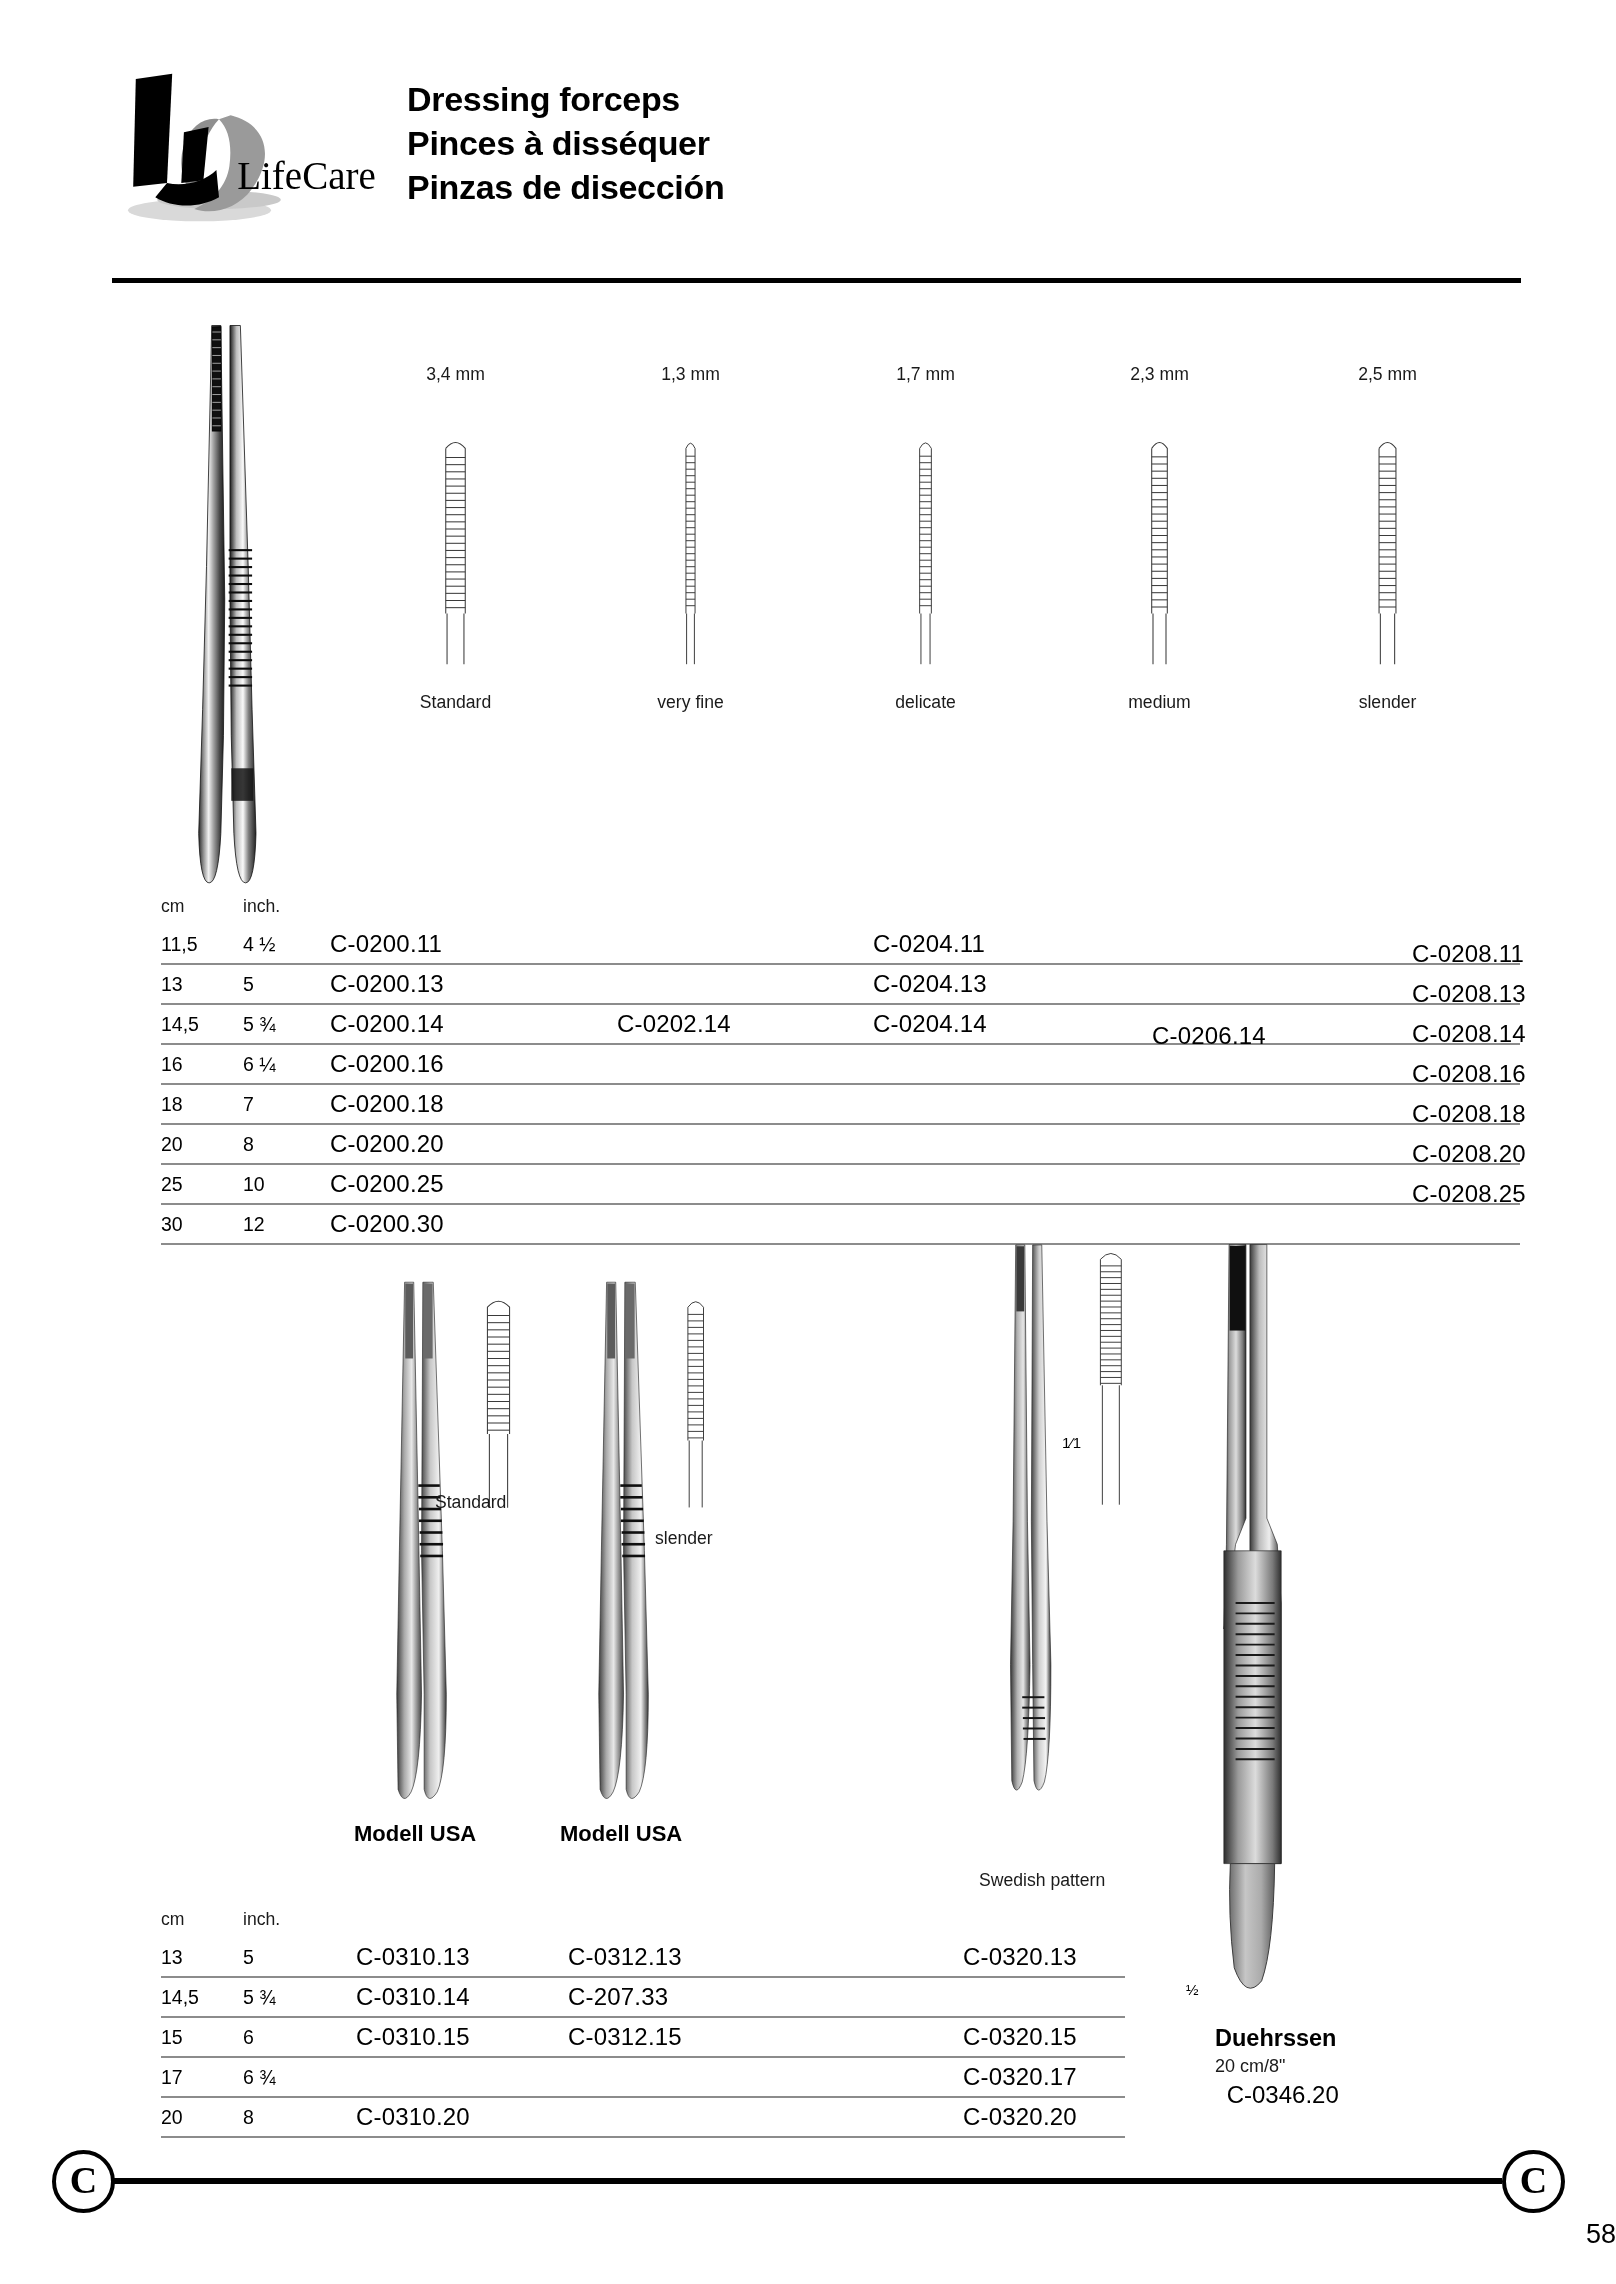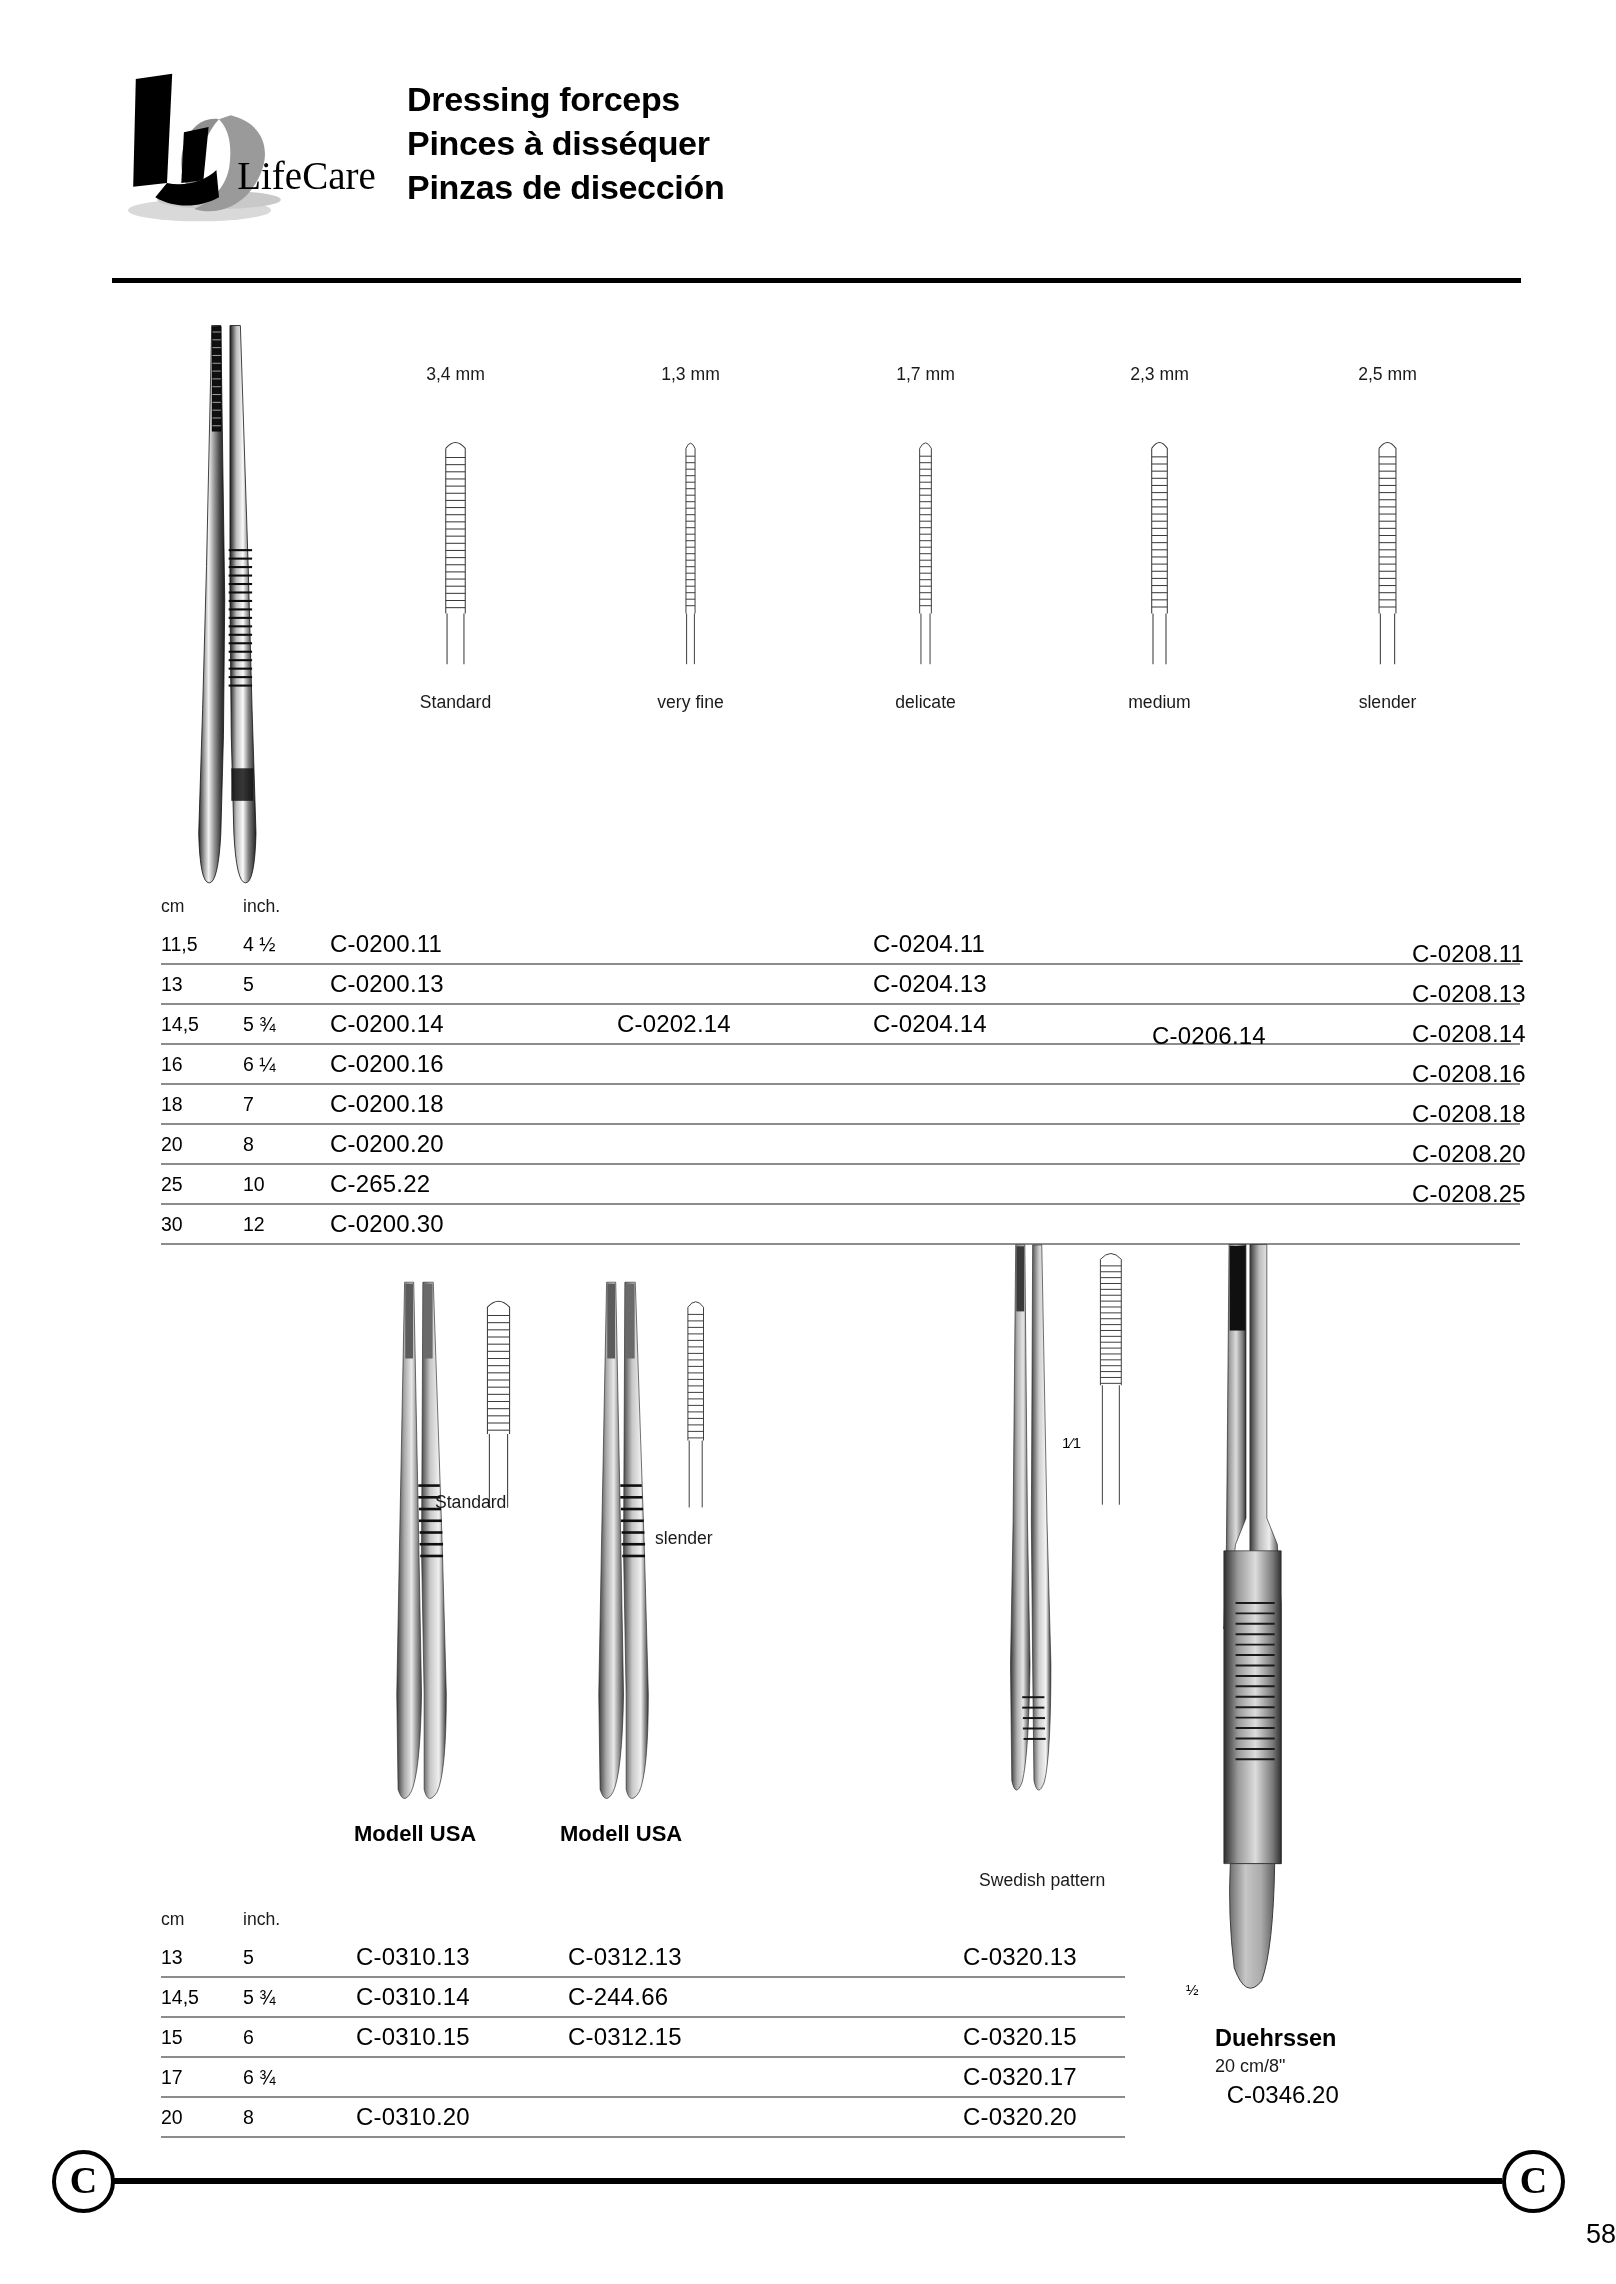--- a/index.html
+++ b/index.html
@@ -555,21 +555,21 @@
     <span class="t1cell c-inch">8</span>
     <span class="t1cell code c-a">C-0200.20</span>
     <span class="t1cell code c-b"></span>
     <span class="t1cell code c-c"></span>
     <span class="t1cell code c-d"></span>
     <span class="t1cell code c-e">C-0208.20</span>
   </div>
   <div class="t1row">
     <span class="t1cell c-cm">25</span>
     <span class="t1cell c-inch">10</span>
-    <span class="t1cell code c-a">C-265.22</span>
+    <span class="t1cell code c-a">C-0200.25</span>
     <span class="t1cell code c-b"></span>
     <span class="t1cell code c-c"></span>
     <span class="t1cell code c-d"></span>
     <span class="t1cell code c-e">C-0208.25</span>
   </div>
   <div class="t1row">
     <span class="t1cell c-cm">30</span>
     <span class="t1cell c-inch">12</span>
     <span class="t1cell code c-a">C-0200.30</span>
     <span class="t1cell code c-b"></span>
@@ -834,21 +834,21 @@
     <span class="t2cell d-cm">13</span>
     <span class="t2cell d-inch">5</span>
     <span class="t2cell code d-a">C-0310.13</span>
     <span class="t2cell code d-b">C-0312.13</span>
     <span class="t2cell code d-c">C-0320.13</span>
   </div>
   <div class="t2row">
     <span class="t2cell d-cm">14,5</span>
     <span class="t2cell d-inch">5 ¾</span>
     <span class="t2cell code d-a">C-0310.14</span>
-    <span class="t2cell code d-b">C-244.66</span>
+    <span class="t2cell code d-b">C-207.33</span>
     <span class="t2cell code d-c"></span>
   </div>
   <div class="t2row">
     <span class="t2cell d-cm">15</span>
     <span class="t2cell d-inch">6</span>
     <span class="t2cell code d-a">C-0310.15</span>
     <span class="t2cell code d-b">C-0312.15</span>
     <span class="t2cell code d-c">C-0320.15</span>
   </div>
   <div class="t2row">

